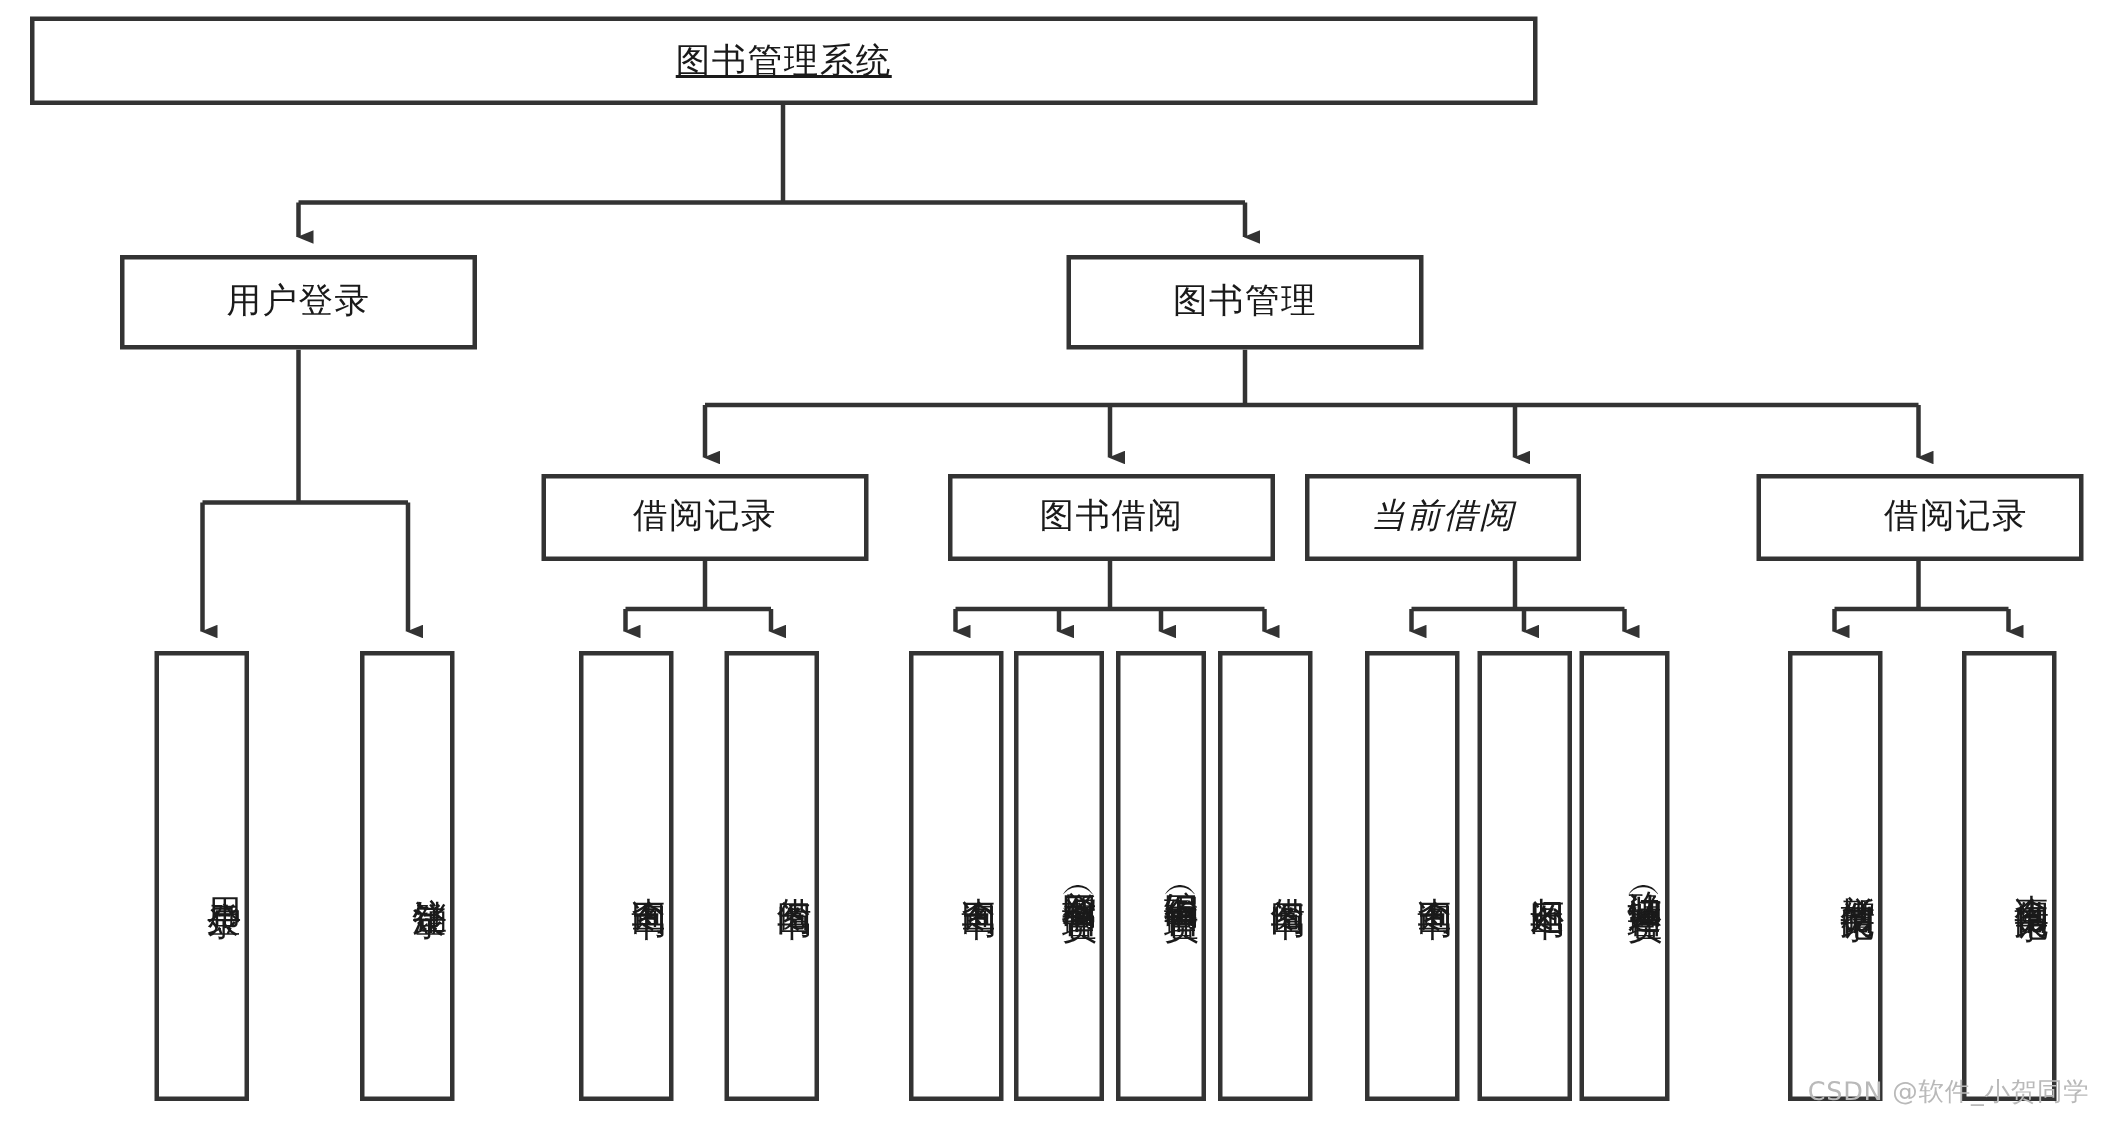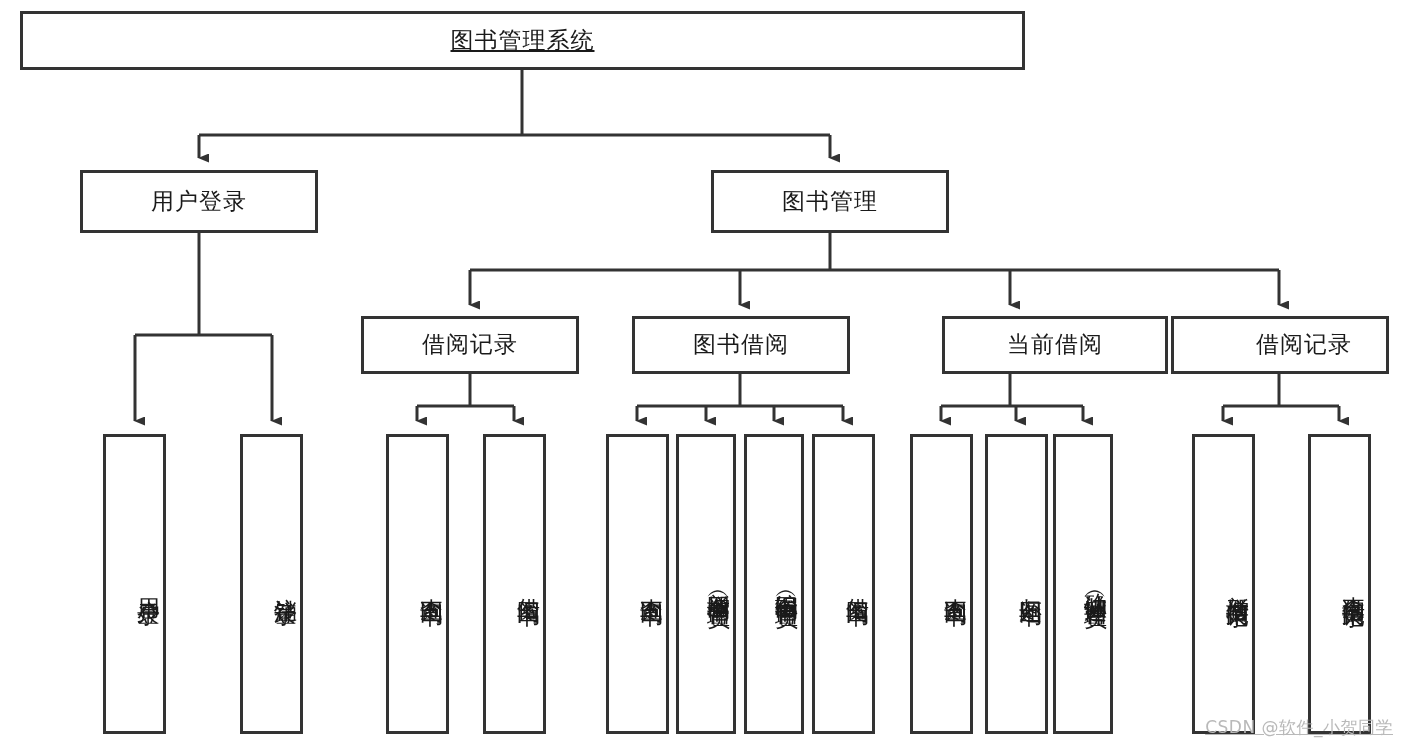--- a/index.html
+++ b/index.html
@@ -62,21 +62,20 @@
   }
   .watermark {
     position: absolute;
     right: 12px;
     bottom: 8px;
     font-size: 17px;
     color: #b9b9b9;
     letter-spacing: 0.5px;
     z-index: 5;
     white-space: nowrap;
-    text-decoration: underline;
   }
 </style>
 </head>
 <body>
 
 <div id="canvas">
 
   <svg id="wires" viewBox="0 0 1405 747" xmlns="http://www.w3.org/2000/svg">
     <defs>
       <marker id="arrow" markerWidth="9" markerHeight="11" refX="4.5" refY="10" orient="auto" markerUnits="userSpaceOnUse">
@@ -137,21 +136,21 @@
   <div class="node h" style="left:711px; top:170px; width:238px; height:63px;">
     <span>图书管理</span>
   </div>
 
   <div class="node h" style="left:361px; top:316px; width:218px; height:58px;">
     <span>借阅记录</span>
   </div>
   <div class="node h" style="left:632px; top:316px; width:218px; height:58px;">
     <span>图书借阅</span>
   </div>
-  <div class="node h" style="left:942px; top:316px; width:226px; height:58px;">
+  <div class="node h" style="left:870px; top:316px; width:184px; height:58px;font-style:italic;">
     <span>当前借阅</span>
   </div>
   <div class="node h" style="left:1171px; top:316px; width:218px; height:58px;padding-left:48px;">
     <span>借阅记录</span>
   </div>
 
   <div class="node v" style="left:103px; top:434px; width:63px; height:300px;">
     <span class="vtext">用户登录</span>
   </div>
   <div class="node v" style="left:240px; top:434px; width:63px; height:300px;">

